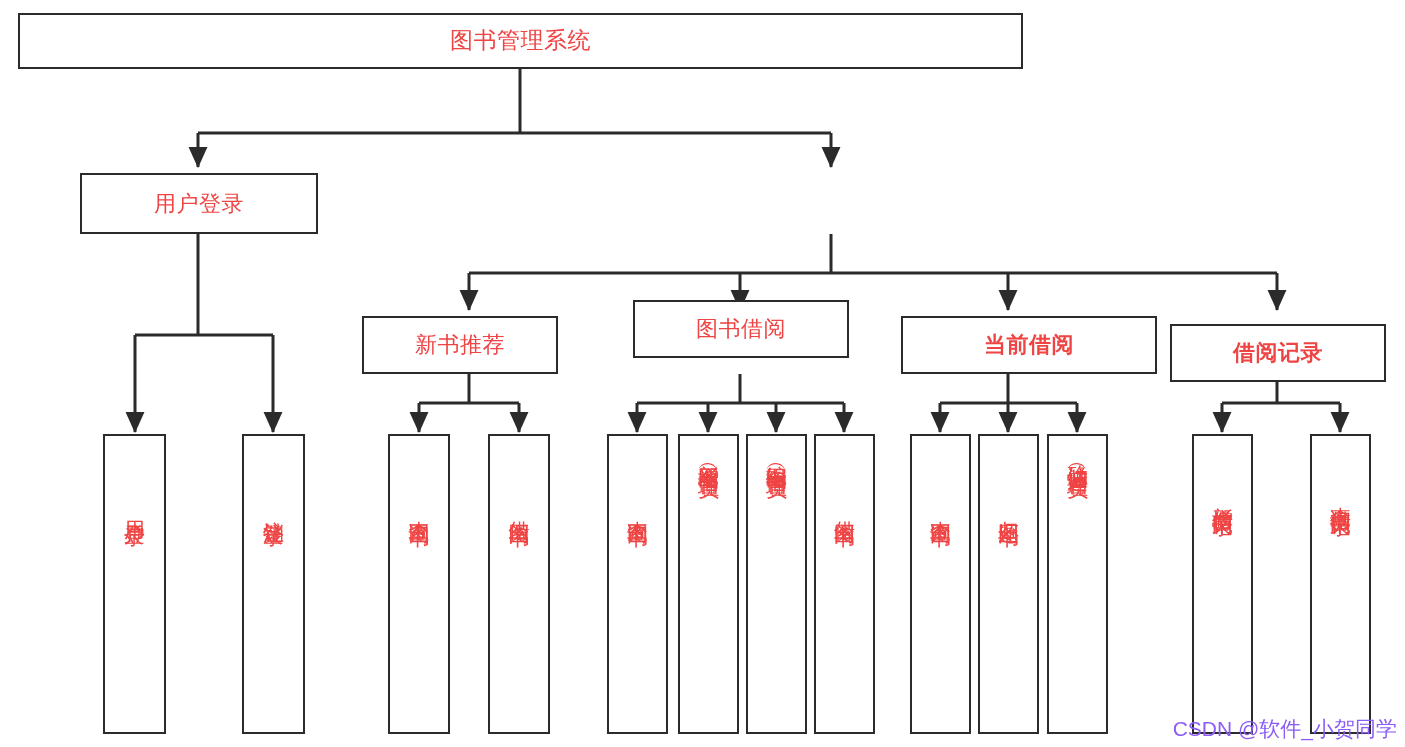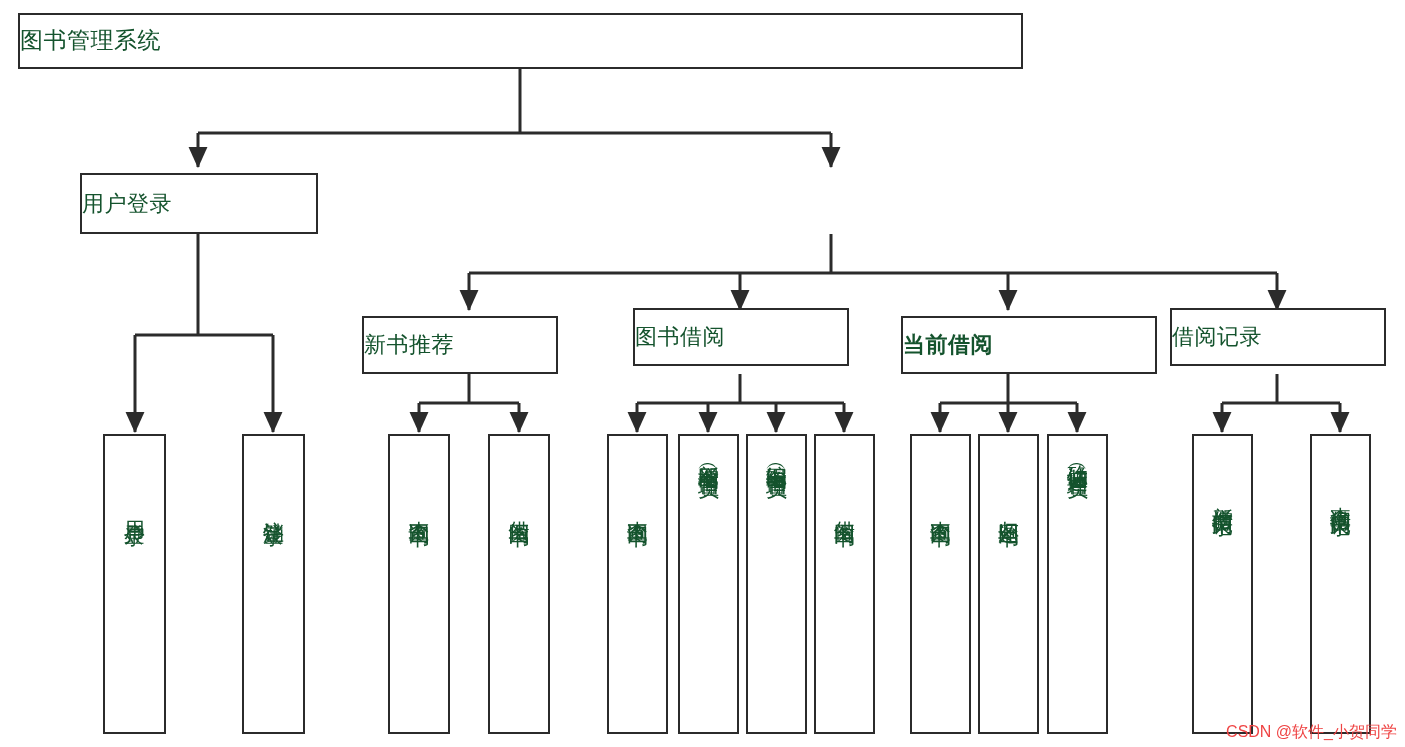--- a/index.html
+++ b/index.html
@@ -26,21 +26,22 @@
     height: 747px;
     pointer-events: none;
   }
   .node {
     position: absolute;
     box-sizing: border-box;
     background: #ffffff;
     border: 2px solid #2b2b2b;
     display: flex;
     align-items: center;
-    color: #14532d;
+    justify-content: center;
+    color: #ef4444;
     z-index: 2;
   }
   .node-label {
     display: block;
     line-height: 1.18;
     text-align: center;
     letter-spacing: 0.5px;
     white-space: pre-line;
   }
   .node.horizontal .node-label {
@@ -68,22 +69,22 @@
   .node.vertical.midlow .node-label {
     margin-top: 46px;
   }
   .node.vertical.high .node-label {
     margin-top: 4px;
   }
   #watermark {
     position: absolute;
     right: 8px;
     bottom: 4px;
-    font-size: 16px;
-    color: #ef4444;
+    font-size: 21px;
+    color: #8b5cf6;
     z-index: 5;
     white-space: nowrap;
     font-family: "Liberation Sans", "DejaVu Sans", sans-serif;
   }
 </style>
 </head>
 <body>
 
 <div id="diagram-root">
 
@@ -143,29 +144,29 @@
 
   <div class="node horizontal" style="left:80px; top:173px; width:238px; height:61px;">
     <span class="node-label">用户登录</span>
   </div>
 
 
   <div class="node horizontal" style="left:362px; top:316px; width:196px; height:58px;">
     <span class="node-label">新书推荐</span>
   </div>
 
-  <div class="node horizontal" style="left:633px; top:308px; width:216px; height:58px;">
+  <div class="node horizontal" style="left:633px; top:300px; width:216px; height:58px;">
     <span class="node-label">图书借阅</span>
   </div>
 
   <div class="node horizontal" style="left:901px; top:316px; width:256px; height:58px;font-weight:bold;">
     <span class="node-label">当前借阅</span>
   </div>
 
-  <div class="node horizontal" style="left:1170px; top:308px; width:216px; height:58px;">
+  <div class="node horizontal" style="left:1170px; top:324px; width:216px; height:58px;font-weight:bold;">
     <span class="node-label">借阅记录</span>
   </div>
 
   <div class="node vertical mid" style="left:103px; top:434px; width:63px; height:300px;">
     <span class="node-label">用户登录</span>
   </div>
 
   <div class="node vertical mid" style="left:242px; top:434px; width:63px; height:300px;">
     <span class="node-label">注销登录</span>
   </div>

